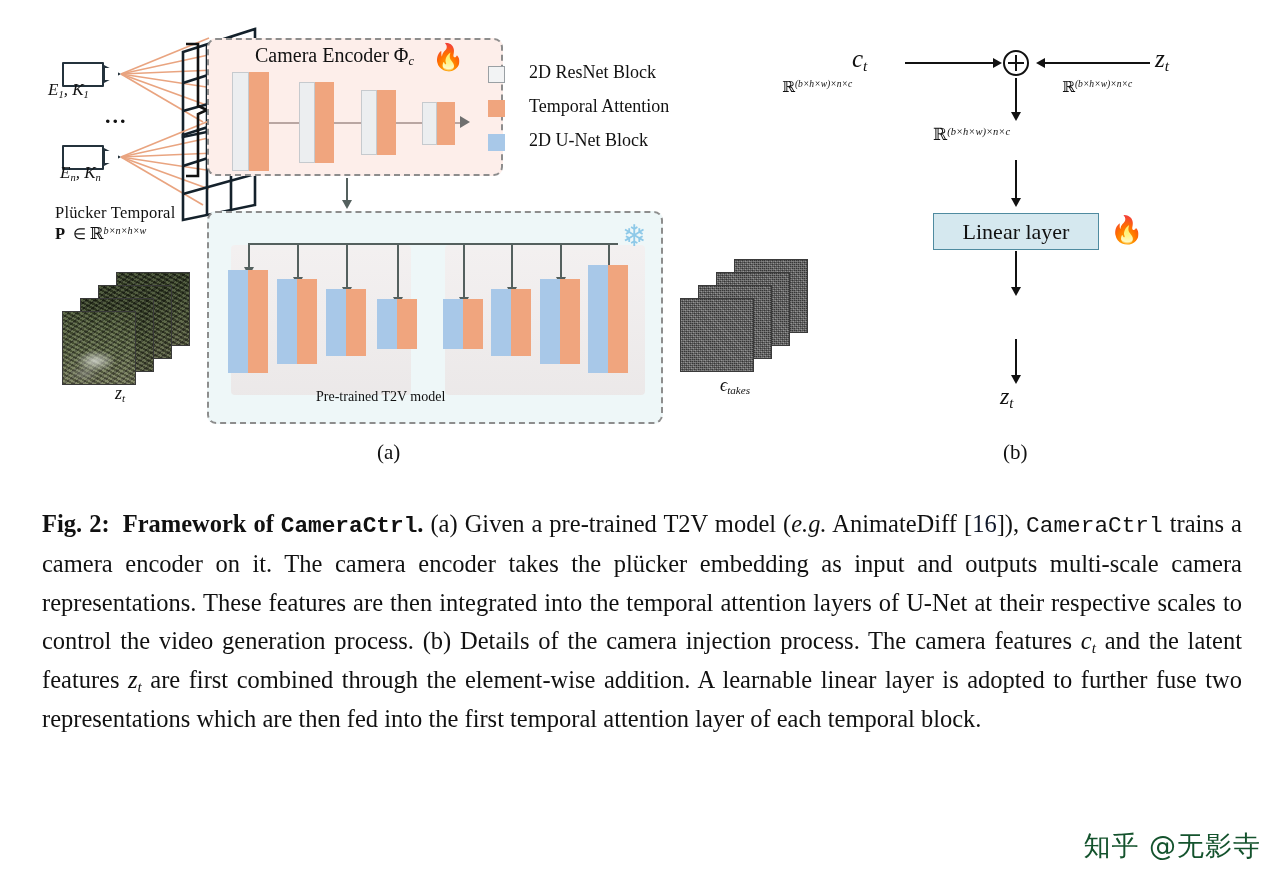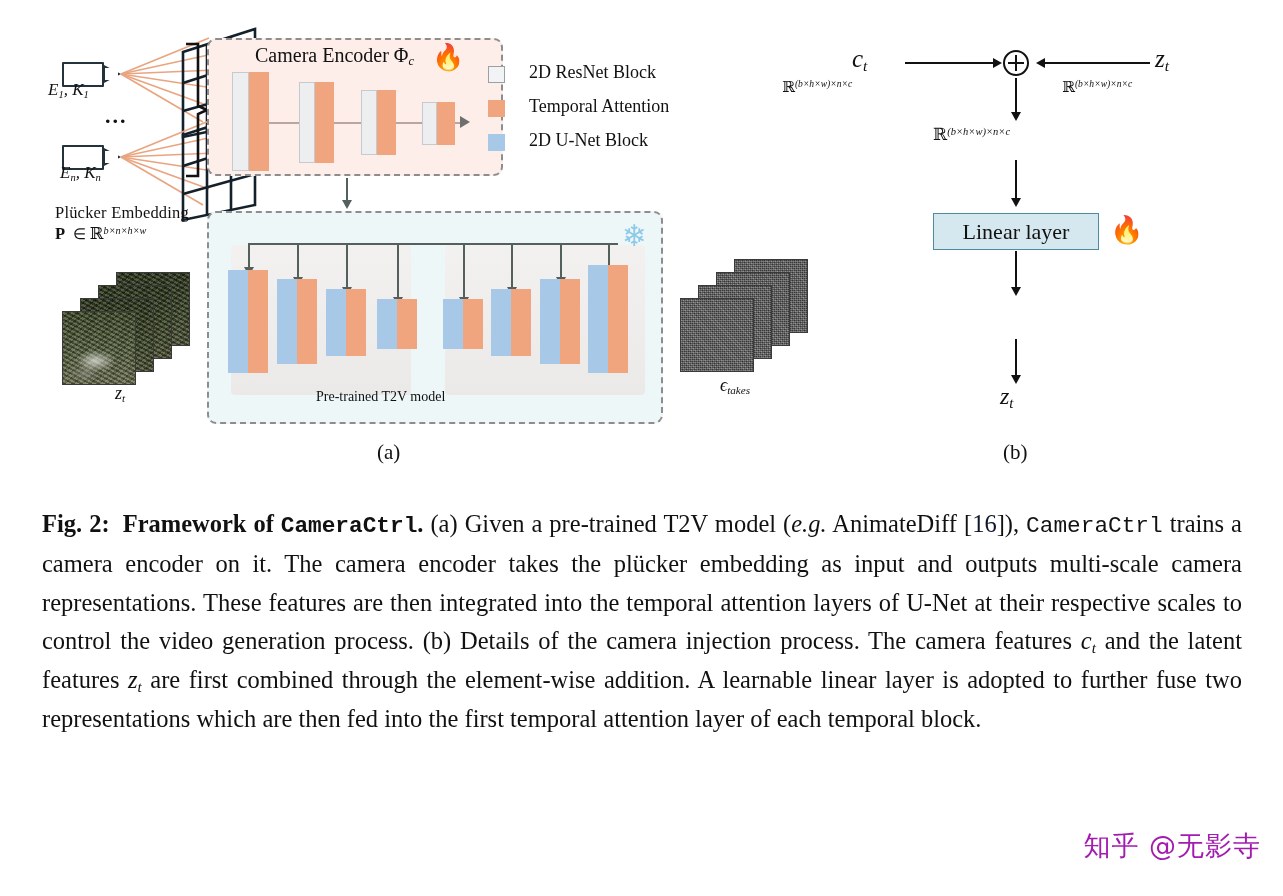--- a/index.html
+++ b/index.html
@@ -172,21 +172,21 @@
     font-family:"Liberation Serif", serif;
   }
   .caption b { font-weight:bold; }
   .mono { font-family:"Liberation Mono", monospace; font-size:.93em; }
   .cite { color:#0f172a; }
   .ital { font-style:italic; }
 
   
   .wm {
     position:absolute; right:22px; bottom:32px;
-    font-size:27px; color:#a21caf;
+    font-size:27px; color:#14532d;
     font-family:"DejaVu Sans", sans-serif;
     letter-spacing:1px; white-space:nowrap;
   }
 </style>
 </head>
 <body>
 
 <div class="fig">
 
   <div class="cam-group" style="left:62px;top:40px;">
@@ -246,21 +246,21 @@
   <div class="lbl-ek" style="left:60px;top:163px;">
     <span class="mathi">E</span><span class="sub">n</span><span class="mathi">,&nbsp;K</span><span class="sub">n</span>
   </div>
 
   <svg width="36" height="145" style="position:absolute;left:180px;top:38px;">
     <g stroke="#111" stroke-width="2.6" fill="none">
       <path d="M6 6 L18 6 L18 68 L27 72 L18 76 L18 138 L6 138"></path>
     </g>
   </svg>
 
-  <div class="plucker-t" style="left:55px;top:203px;">Plücker  Embedding</div>
+  <div class="plucker-t" style="left:55px;top:203px;">Plücker  Temporal</div>
   <div class="plucker-f" style="left:55px;top:224px;">
     <b style="font-family:'Liberation Serif',serif;">P</b>
     <span style="font-size:15px;">&nbsp;∈&nbsp;</span><span class="bb">ℝ</span><span class="sup">b×n×h×w</span>
   </div>
 
   <div class="stack" style="left:62px;top:272px;">
     <div class="card forestdark" style="left:54px;top:0px;"></div>
     <div class="card forestdark" style="left:36px;top:13px;"></div>
     <div class="card forestdark" style="left:18px;top:26px;"></div>
     <div class="card forestcard" style="left:0px;top:39px;"></div>

